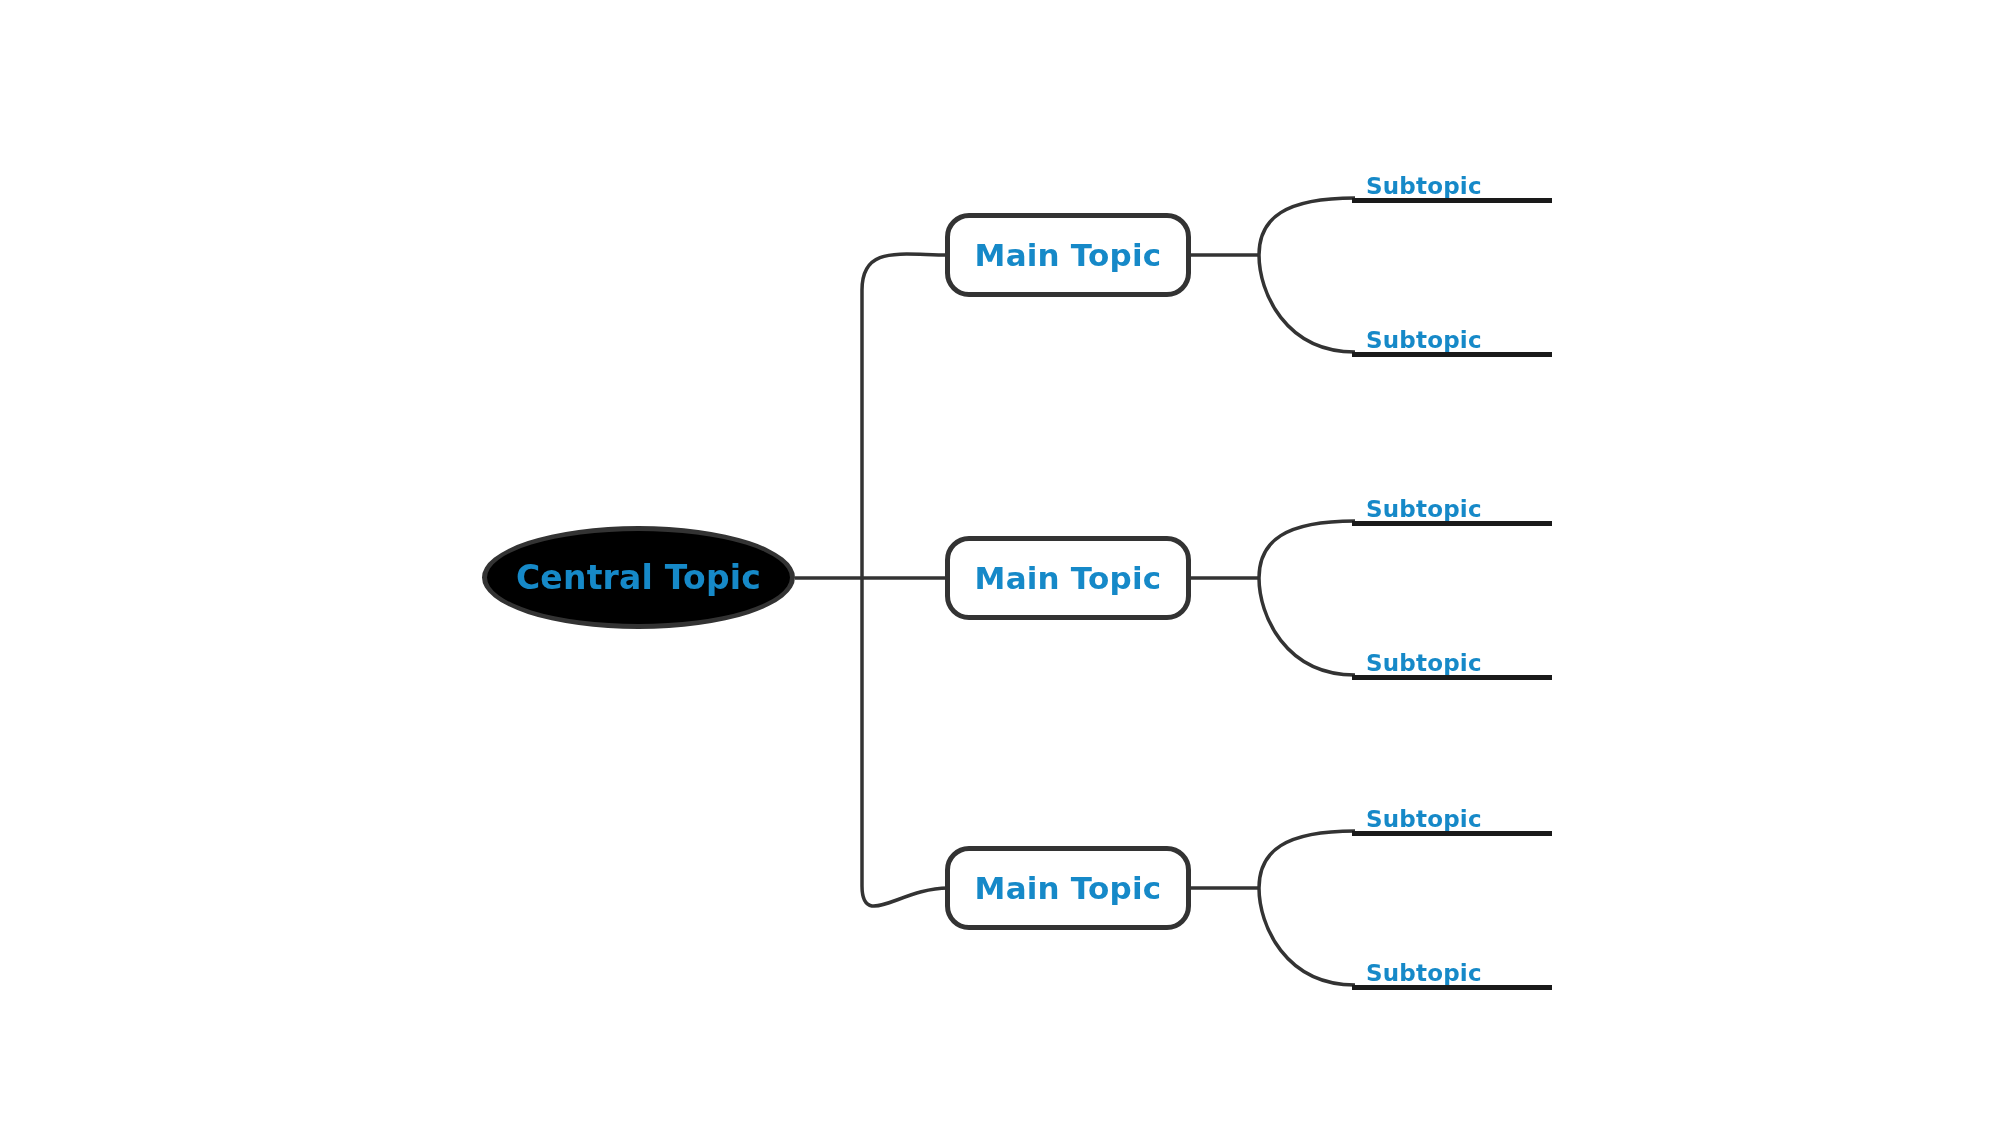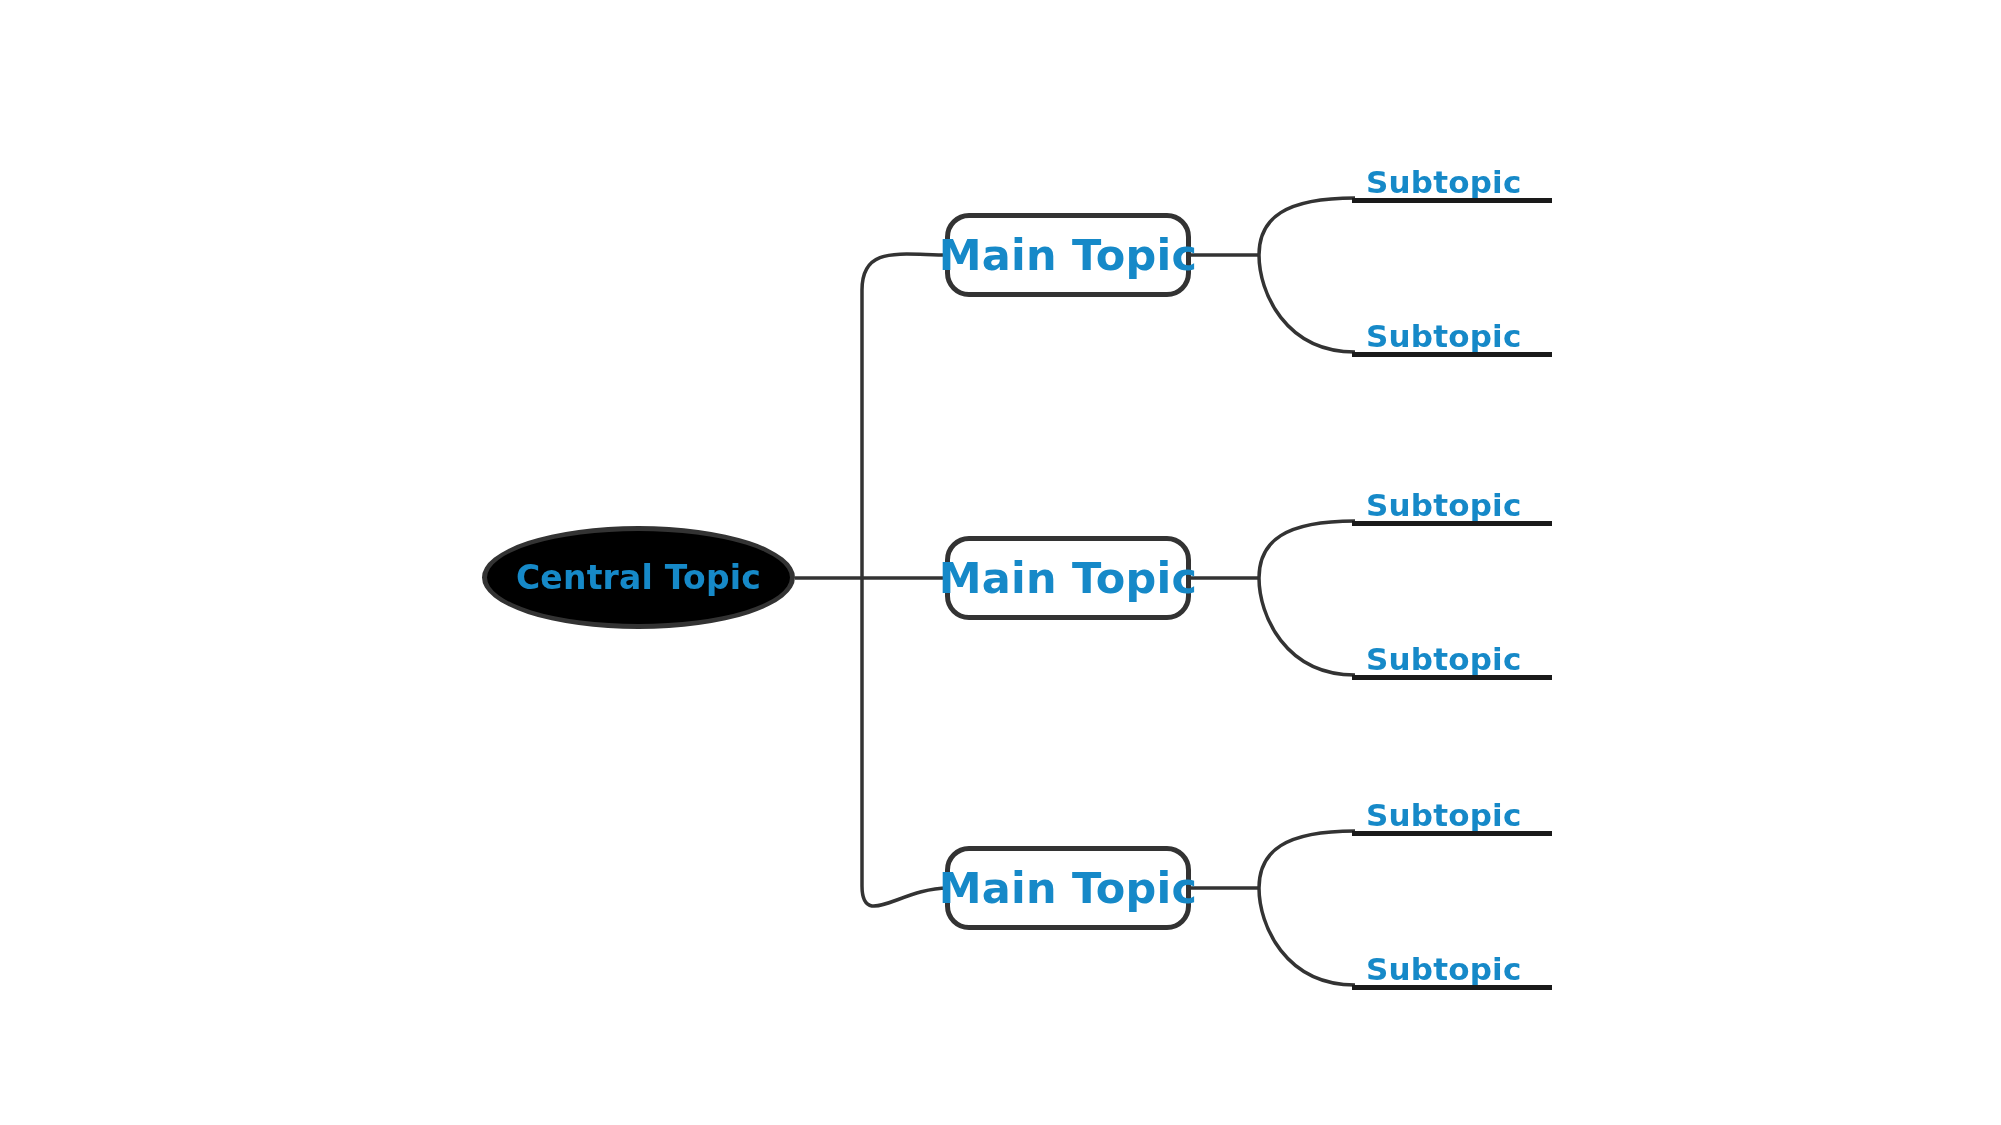--- a/index.html
+++ b/index.html
@@ -45,35 +45,35 @@
     letter-spacing: 0.2px;
     white-space: nowrap;
   }
   .main-node {
     border: 5px solid #333333;
     border-radius: 24px;
     background: #ffffff;
   }
   .main-label {
     color: #1689C8;
-    font-size: 43px;
+    font-size: 31px;
     font-weight: bold;
     letter-spacing: 0.2px;
     white-space: nowrap;
   }
   .sub-node {
     position: absolute;
     box-sizing: border-box;
   }
   .sub-label {
     position: absolute;
     left: 14px;
     bottom: 0px;
     color: #1689C8;
-    font-size: 31px;
+    font-size: 23px;
     font-weight: bold;
     letter-spacing: 0.2px;
     white-space: nowrap;
     line-height: 1;
   }
   .sub-underline {
     position: absolute;
     left: 0;
     bottom: -5px;
     height: 5px;

